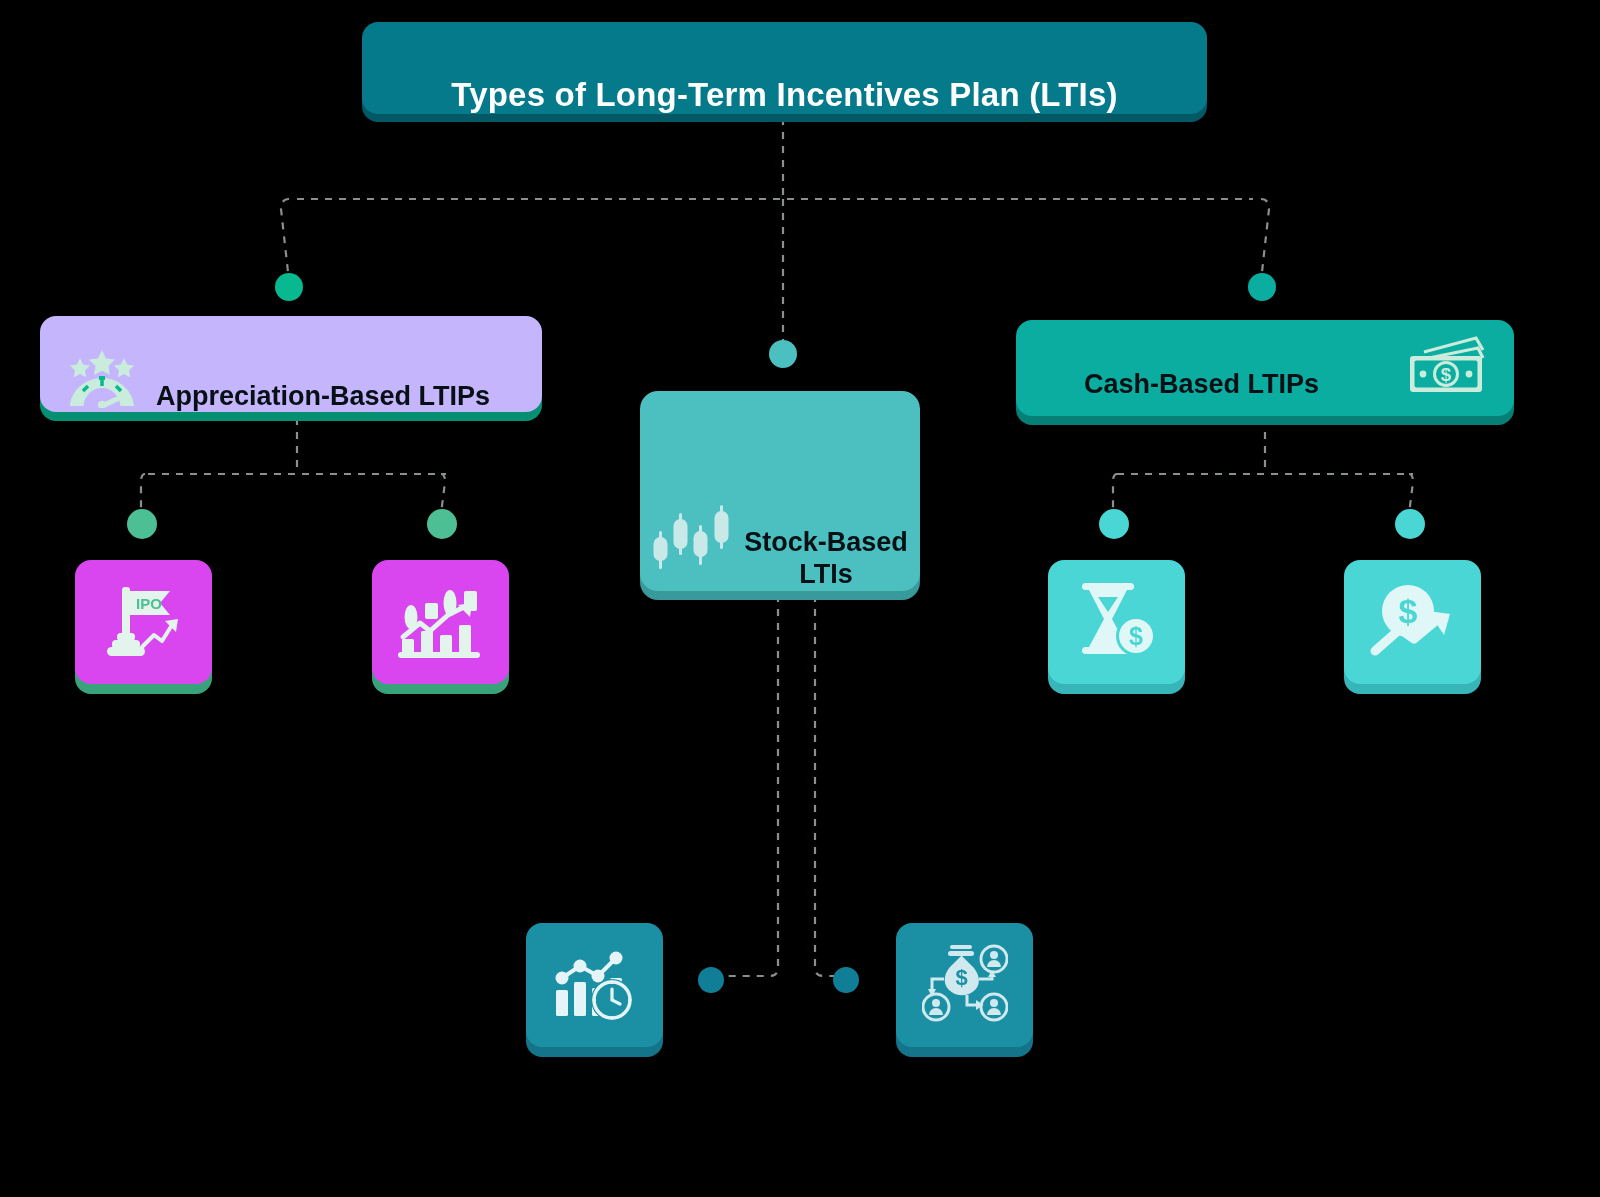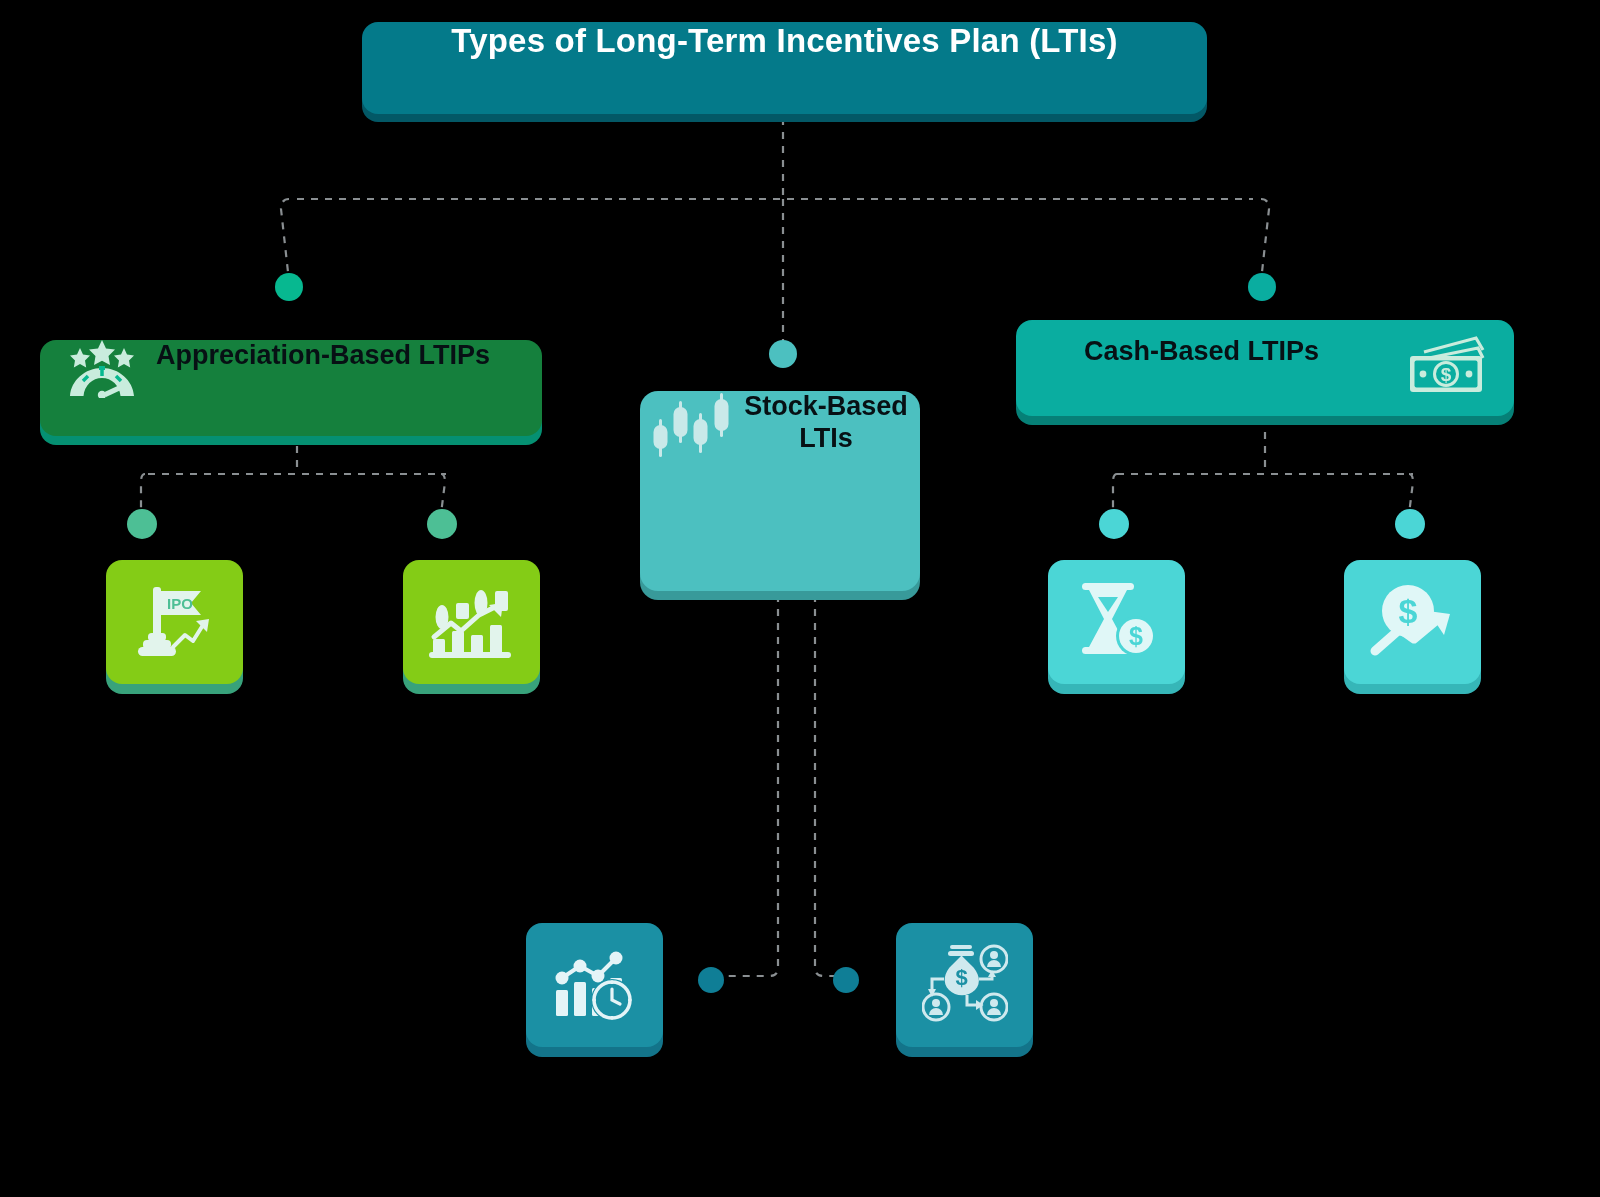--- a/index.html
+++ b/index.html
@@ -13,21 +13,21 @@
 
   svg.connectors {
     position: absolute; left: 0; top: 0;
     width: 1600px; height: 1197px;
     pointer-events: none;
   }
 
   .node {
     position: absolute;
     display: flex;
-    align-items: flex-start;
+    align-items: flex-end;
     border-radius: 16px;
     z-index: 2;
   }
 
   
   .title-node {
     left: 362px; top: 22px; width: 845px; height: 92px;
     background: #047a8a;
     box-shadow: 0 8px 0 0 #035866;
     justify-content: center;
@@ -41,22 +41,22 @@
   }
 
   
   .branch-node .label {
     color: #071014;
     font-size: 27px;
     font-weight: bold;
     white-space: nowrap;
   }
   .node-appreciation {
-    left: 40px; top: 340px; width: 502px; height: 96px;
-    background: #15803d;
+    left: 40px; top: 316px; width: 502px; height: 96px;
+    background: #c4b5fd;
     box-shadow: 0 9px 0 0 #059072;
     padding-left: 26px;
     gap: 18px;
   }
   .node-cash {
     left: 1016px; top: 320px; width: 498px; height: 96px;
     background: #0aada0;
     box-shadow: 0 9px 0 0 #068077;
     padding: 16px 26px;
     justify-content: space-between;
@@ -78,21 +78,21 @@
   }
 
   
   .leaf {
     position: absolute;
     width: 137px; height: 124px;
     border-radius: 16px;
     display: flex; align-items: center; justify-content: center;
     z-index: 2;
   }
-  .leaf-green { background: #84cc16; box-shadow: 0 10px 0 0 #38a27b; margin-left: 31px; }
+  .leaf-green { background: #d946ef; box-shadow: 0 10px 0 0 #38a27b; }
   .leaf-cyan  { background: #4bd6d6; box-shadow: 0 10px 0 0 #36b6b8; }
   .leaf-teal  { background: #1b90a4; box-shadow: 0 10px 0 0 #13748a; }
 
   .leaf-ipo     { left: 75px;   top: 560px; }
   .leaf-growth  { left: 372px;  top: 560px; }
   .leaf-vesting { left: 1048px; top: 560px; }
   .leaf-appreciation-cash { left: 1344px; top: 560px; }
   .leaf-timechart { left: 526px; top: 923px; }
   .leaf-profitshare { left: 896px; top: 923px; }
 

